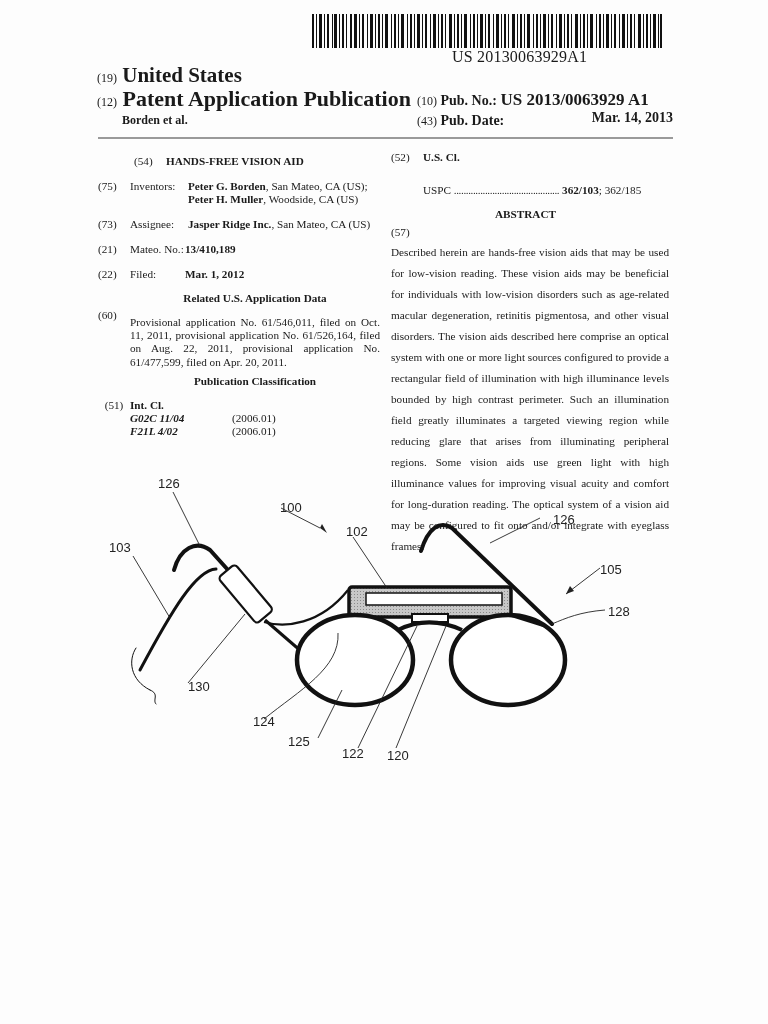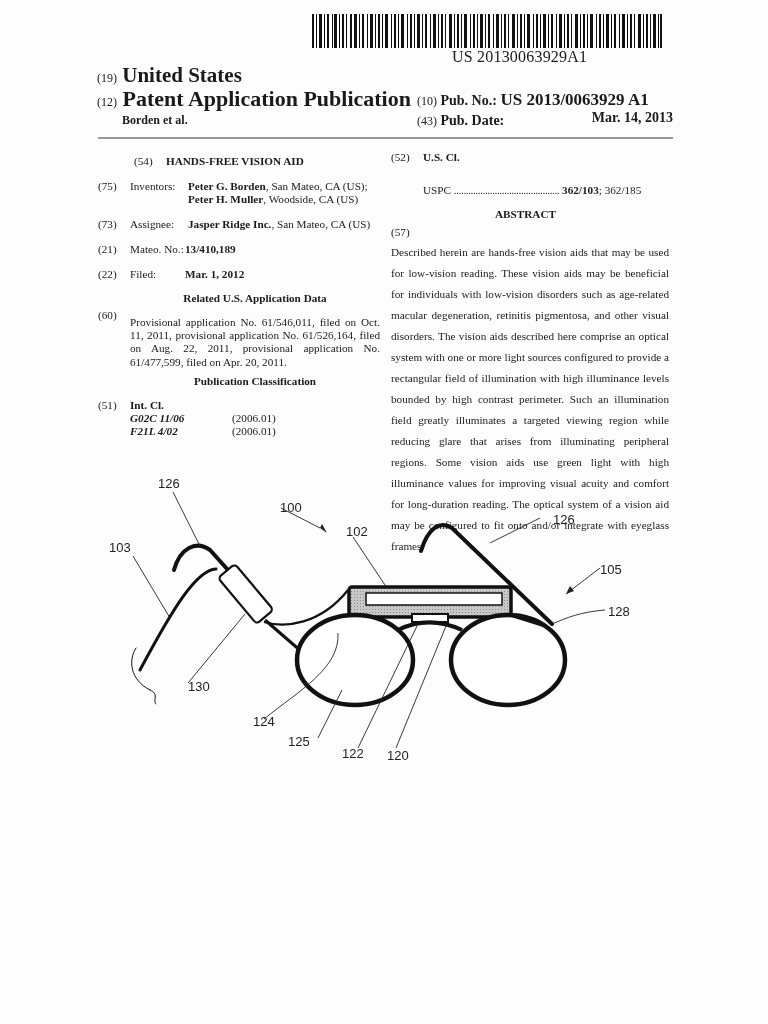--- a/index.html
+++ b/index.html
@@ -172,25 +172,25 @@
   <span class="num">(22)</span><span class="lbl" style="width:55px">Filed:</span><span class="b">Mar. 1, 2012</span>
 </div>
 
 <div class="abs centered" style="left:130px; top:292px; width:250px;">Related U.S. Application Data</div>
 
 <div class="abs f" style="left:98px; top:309px; width:32px;">(60)</div>
 <div class="abs f justify" style="left:130px; top:316px; width:250px;">Provisional application No. 61/546,011, filed on Oct. 11, 2011, provisional application No. 61/526,164, filed on Aug. 22, 2011, provisional application No. 61/477,599, filed on Apr. 20, 2011.</div>
 
 <div class="abs centered" style="left:130px; top:375px; width:250px;">Publication Classification</div>
 
-<div class="abs f" style="left:98px; top:399px;">
+<div class="abs f" style="left:98px; top:399px;text-align:center;">
   <span class="num">(51)</span><span class="b">Int. Cl.</span>
 </div>
 <div class="abs f" style="left:130px; top:412px;">
-  <span class="bi lbl" style="width:102px">G02C 11/06</span><span>(2006.01)</span>
+  <span class="bi lbl" style="width:102px">G02C 11/04</span><span>(2006.01)</span>
 </div>
 <div class="abs f" style="left:130px; top:425px;">
   <span class="bi lbl" style="width:102px">F21L 4/02</span><span>(2006.01)</span>
 </div>
 
 <div class="abs f" style="left:391px; top:151px;">
   <span class="num">(52)</span><span class="b">U.S. Cl.</span>
 </div>
 <div class="abs f" style="left:423px; top:184px; white-space:nowrap;">
   <span>USPC</span>

